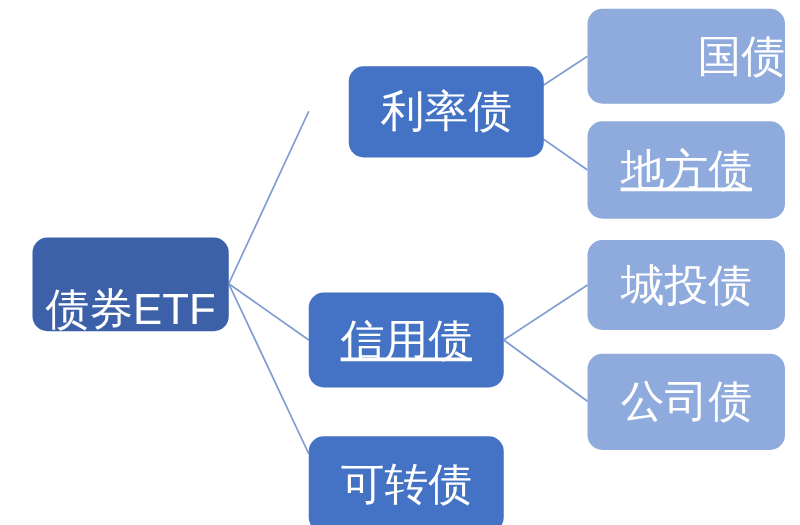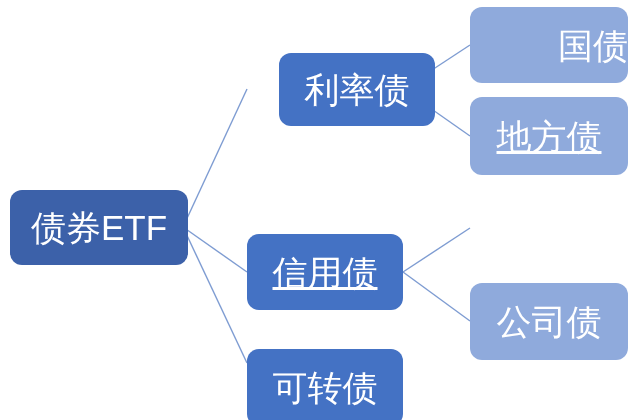--- a/index.html
+++ b/index.html
@@ -38,21 +38,21 @@
     line-height: 1;
     letter-spacing: 0px;
     white-space: nowrap;
     user-select: none;
   }
   .node-root  { background: var(--root-fill, #3C61A9); }
   .node-branch{ background: var(--branch-fill, #4472C4); }
   .node-leaf  { background: var(--leaf-fill, #8FAADC); }
 
   
-  #n-root { left: 10px;  top: 190px; width: 178px; height: 75px; }
+  #n-root { left: 26px;  top: 190px; width: 157px; height: 75px; align-items: flex-end; }
   #n-b0   { left: 247px; top: 53px;  width: 156px; height: 73px; margin-left: 32px; }
   #n-b1   { left: 247px; top: 234px; width: 156px; height: 76px; text-decoration: underline; }
   #n-b2   { left: 247px; top: 325px; width: 156px; height: 77px; margin-top: 24px; }
   #n-l0   { left: 470px; top: 7px;   width: 158px; height: 76px; justify-content: flex-end; }
   #n-l1   { left: 470px; top: 97px;  width: 158px; height: 78px; text-decoration: underline; }
   #n-l2   { left: 470px; top: 192px; width: 158px; height: 72px; }
   #n-l3   { left: 470px; top: 283px; width: 158px; height: 77px; }
 </style>
 </head>
 <body>
@@ -82,17 +82,20 @@
   <div id="n-b2" class="node node-branch">
     <span>可转债</span>
   </div>
 
   <div id="n-l0" class="node node-leaf">
     <span>国债</span>
   </div>
   <div id="n-l1" class="node node-leaf">
     <span>地方债</span>
   </div>
+  <div id="n-l2" class="node node-leaf">
+    <span>城投债</span>
+  </div>
   <div id="n-l3" class="node node-leaf">
     <span>公司债</span>
   </div>
 
 </div>
 
 </body></html>

